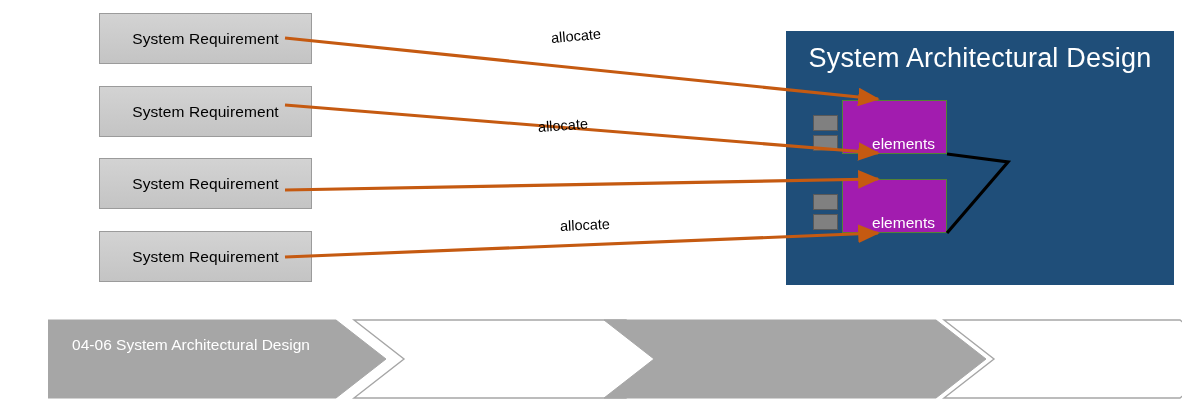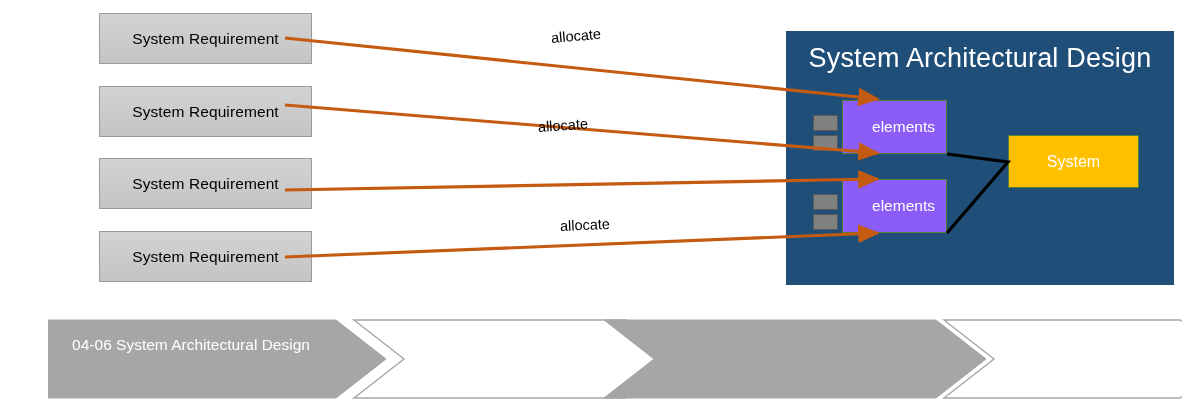--- a/index.html
+++ b/index.html
@@ -58,25 +58,25 @@
     color: #ffffff;
     font-size: 27px;
     letter-spacing: 0.2px;
   }
 
   
   .elem-block {
     position: absolute;
     width: 105px;
     height: 54px;
-    background: #8b5cf6;
+    background: #a21caf;
     border: 1.5px solid #548235;
     box-sizing: border-box;
     display: flex;
-    align-items: center;
+    align-items: flex-end;
     justify-content: center;
     color: #ffffff;
     font-size: 15.5px;
   }
   .elem-block.e0 { left: 56px; top: 69px; }
   .elem-block.e1 { left: 56px; top: 148px; }
   .elem-label { padding-left: 18px; }
 
   
   .port {
@@ -177,23 +177,20 @@
     <div class="port p2"></div>
     <div class="port p3"></div>
 
     <div class="elem-block e0">
       <span class="elem-label">elements</span>
     </div>
     <div class="elem-block e1">
       <span class="elem-label">elements</span>
     </div>
 
-    <div id="system-box">
-      <span>System</span>
-    </div>
 
     <svg width="388" height="254" style="position:absolute;left:0;top:0;pointer-events:none;">
       <polyline points="161,123 222,131 161,202" fill="none" stroke="#000000" stroke-width="3.2"></polyline>
     </svg>
   </div>
 
   <svg id="connectors">
     <defs>
       <marker id="arrowOrange" markerWidth="7" markerHeight="6" refX="6.4" refY="3" orient="auto" markerUnits="strokeWidth">
         <path d="M0,0 L7,3 L0,6 Z" fill="#C55A11"></path>

